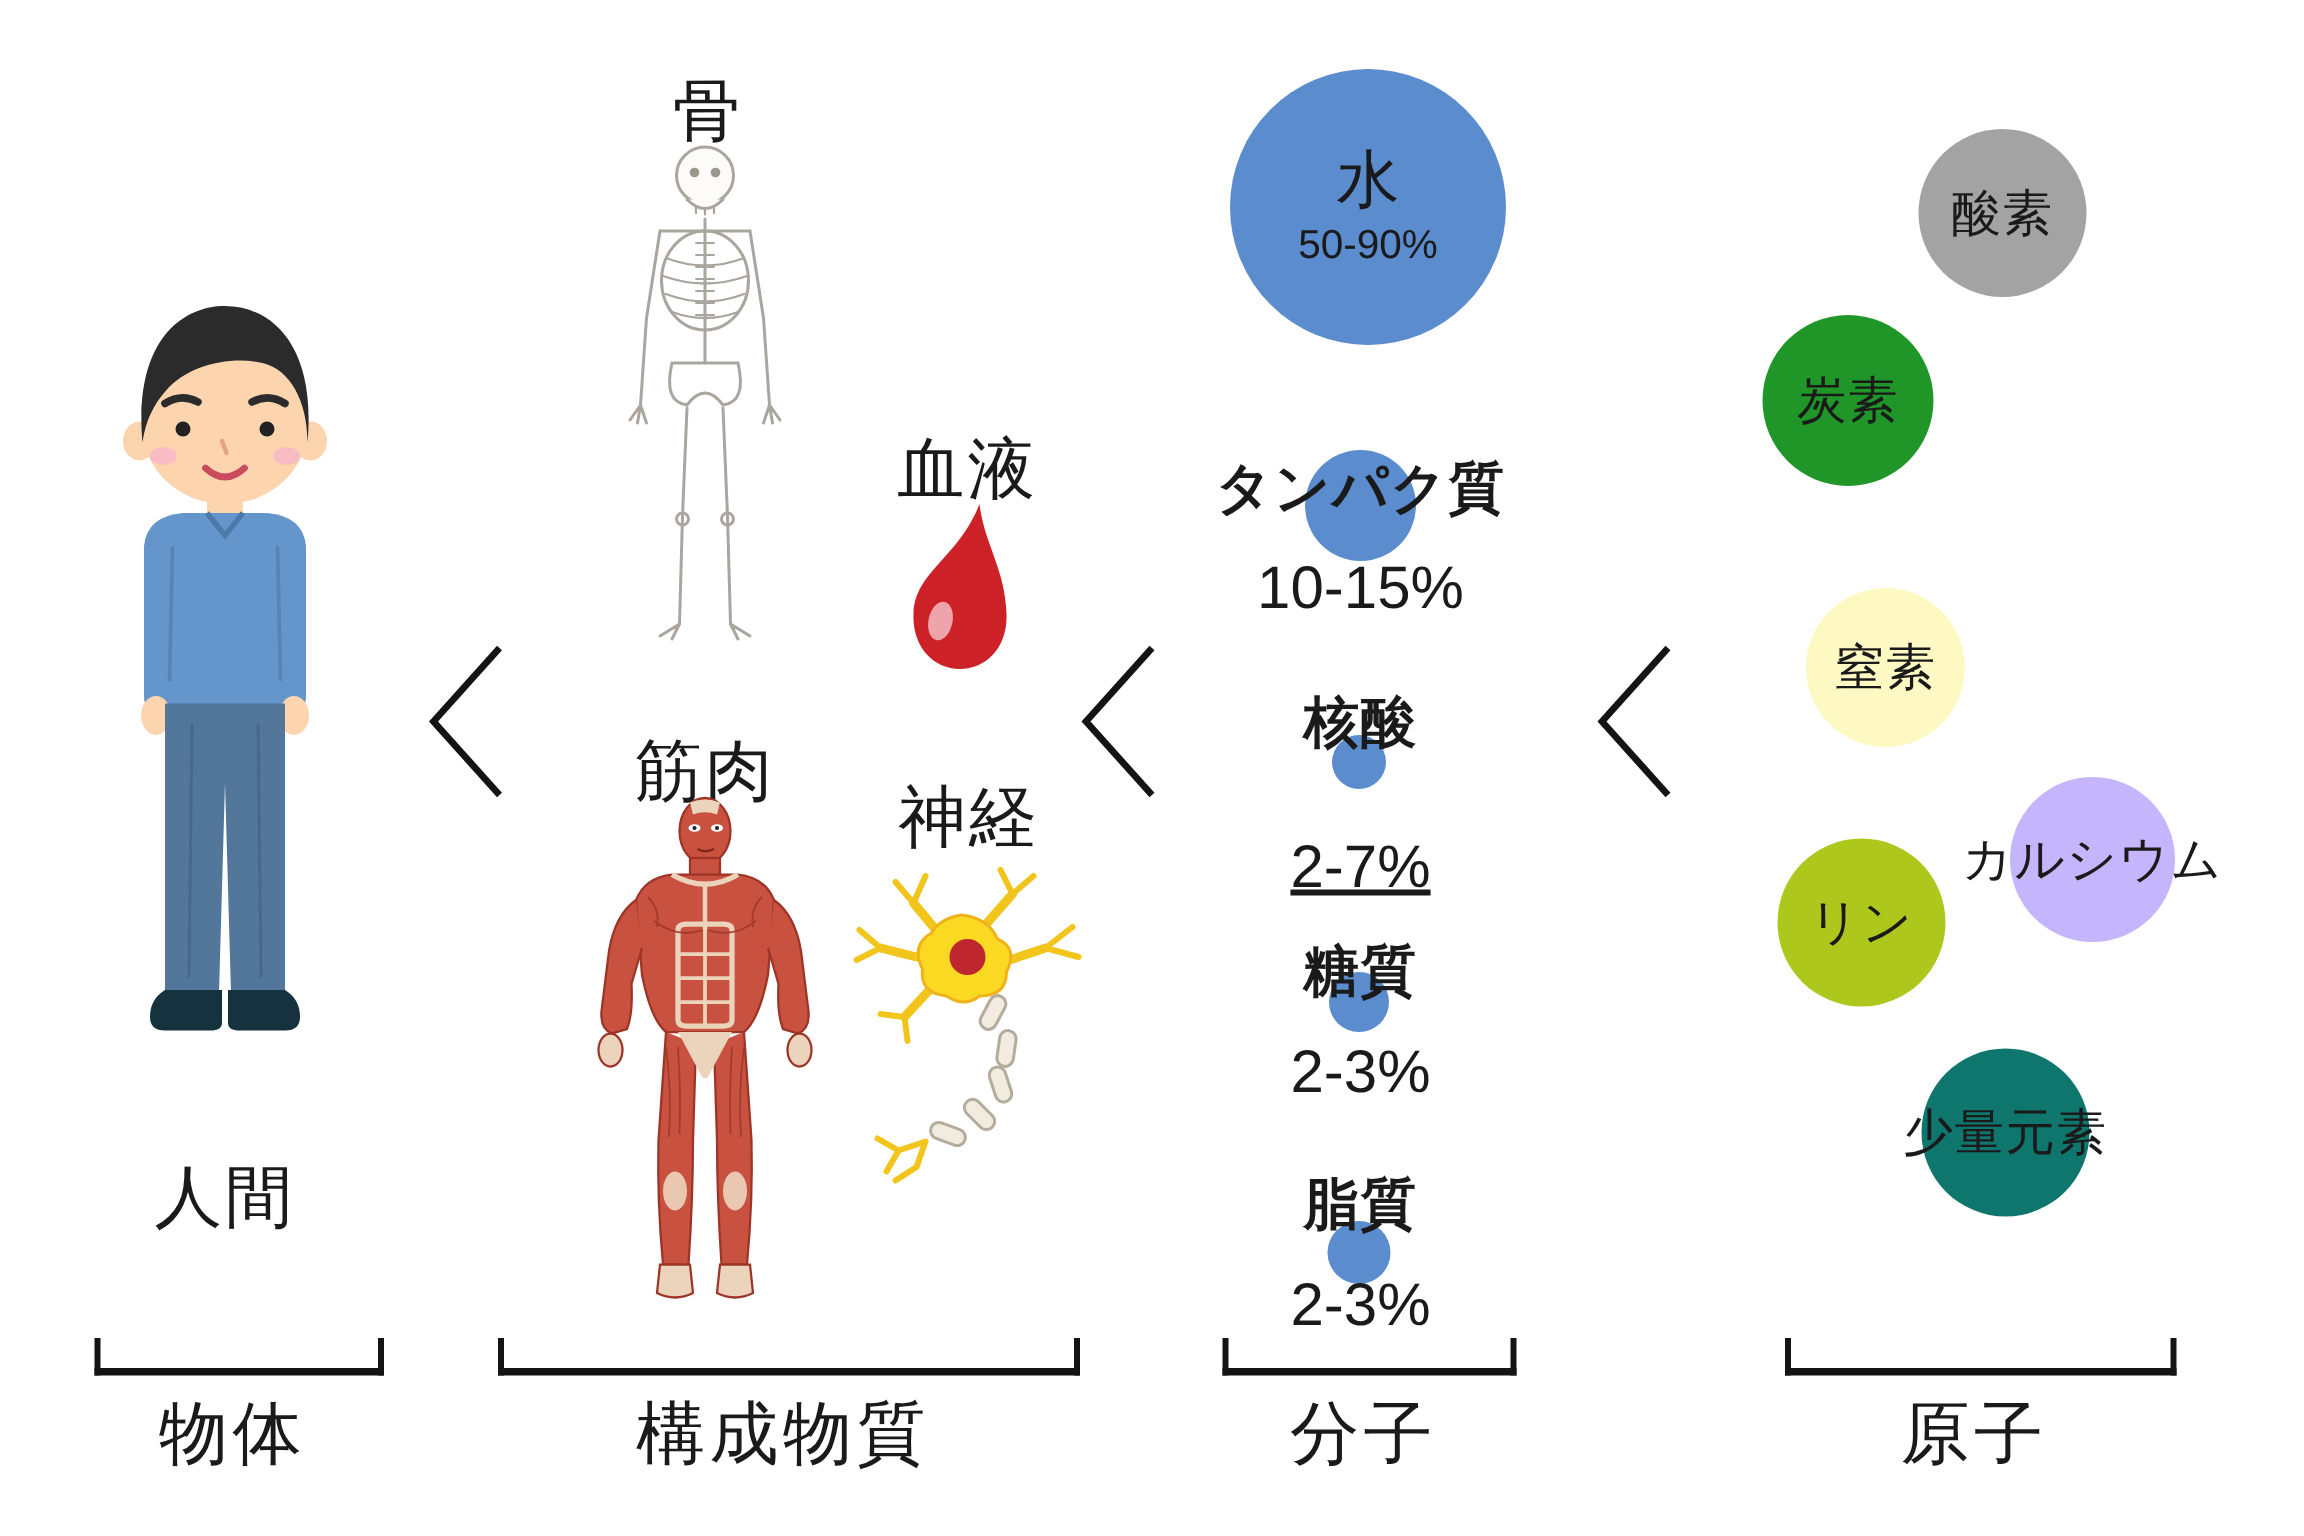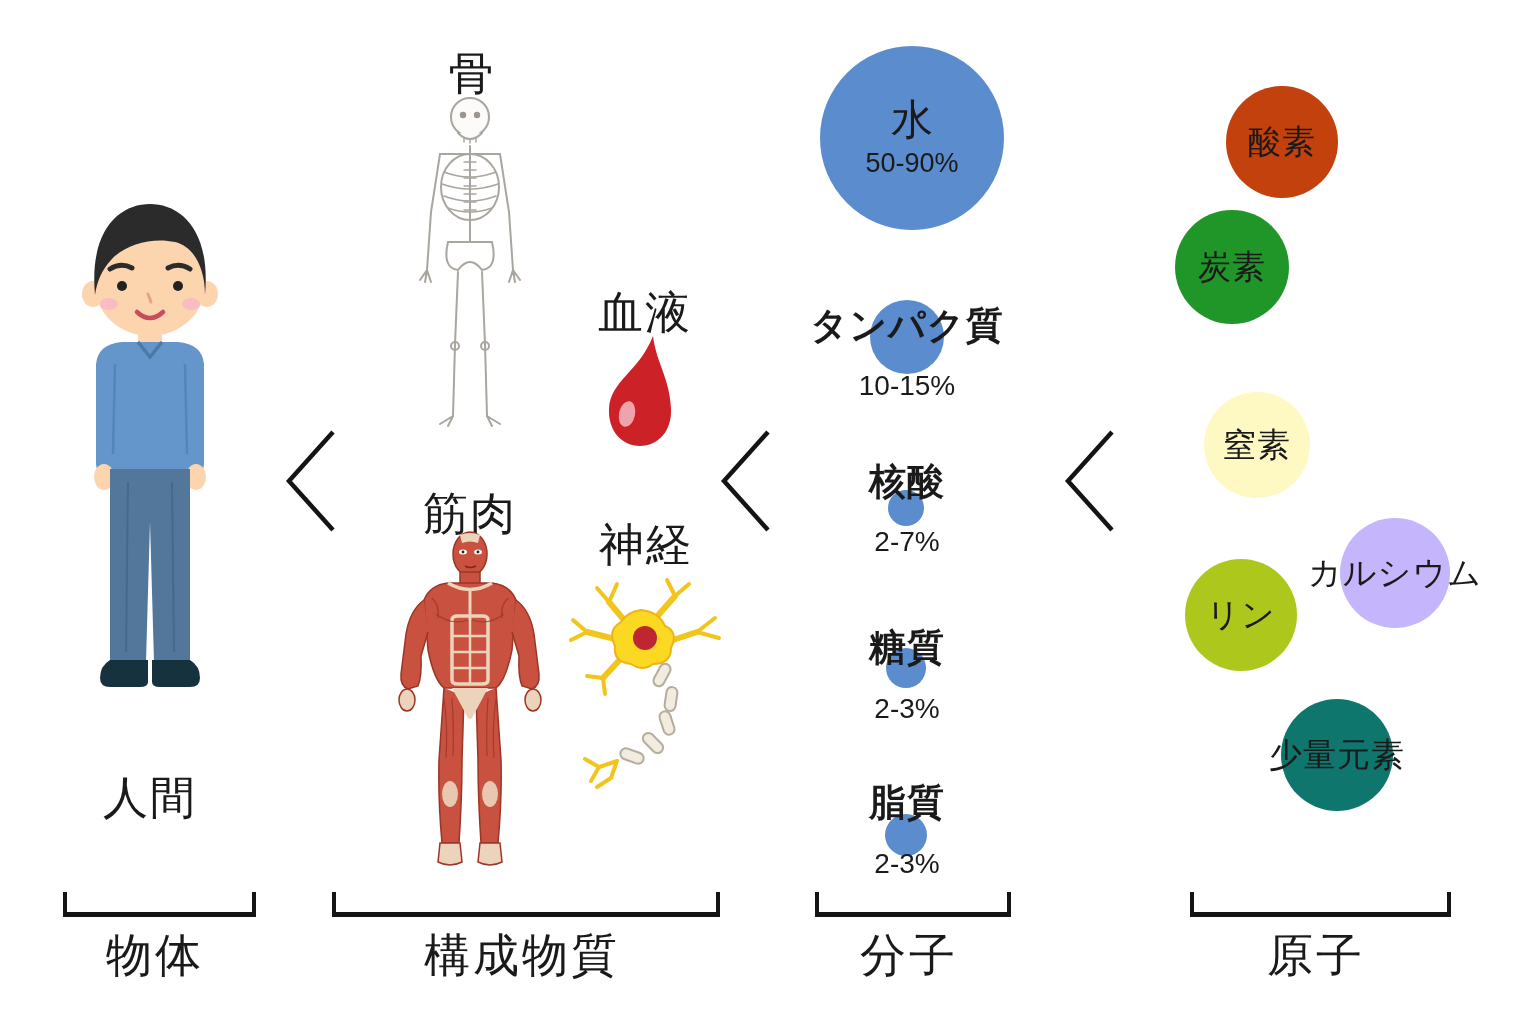--- a/index.html
+++ b/index.html
@@ -4,21 +4,21 @@
 <style>
   html,body{margin:0;padding:0;background:#fff;}
   #stage{
     position:relative;width:1536px;height:1024px;background:#ffffff;
     font-family:"DejaVu Sans","Liberation Sans",sans-serif;color:#1a1a1a;overflow:hidden;
   }
   .lbl{position:absolute;text-align:center;white-space:nowrap;color:#1a1a1a;}
   .sec-lbl{font-size:45px;letter-spacing:2px;}
   .bottom-lbl{font-size:46px;letter-spacing:3px;}
   .mol-name{font-size:37px;z-index:3;letter-spacing:1px;font-weight:bold;}
-  .pct{font-size:28px;z-index:3;font-family:"Liberation Sans","DejaVu Sans",sans-serif;}
+  .pct{font-size:40px;z-index:3;font-family:"Liberation Sans","DejaVu Sans",sans-serif;}
   .circle{position:absolute;border-radius:50%;display:flex;align-items:center;justify-content:center;z-index:1;}
   .atom-circle{font-size:33px;letter-spacing:1px;white-space:nowrap;z-index:1;}
   .water-circle{flex-direction:column;}
   .water-name{font-size:42px;line-height:1.2;}
   .water-pct{font-size:27px;line-height:1.3;font-family:"Liberation Sans","DejaVu Sans",sans-serif;}
   .bracket{position:absolute;height:20px;border-left:4px solid #141414;border-right:4px solid #141414;border-bottom:5px solid #141414;}
   .chevron{position:absolute;}
   svg{position:absolute;}
 </style>
 </head>
@@ -170,31 +170,31 @@
     <div class="water-name">水</div>
     <div class="water-pct">50-90%</div>
   </div>
 
   <div class="lbl mol-name" style="left:757px;top:301px;width:300px;">タンパク質</div>
   <div class="circle" style="left: 870px; top: 300px; width: 74px; height: 74px; background-color: rgb(91, 140, 206);"></div>
   <div class="lbl pct" style="left:807px;top:370px;width:200px;">10-15%</div>
 
   <div class="lbl mol-name" style="left:807px;top:457px;width:200px;">核酸</div>
   <div class="circle" style="left: 888px; top: 490px; width: 36px; height: 36px; background-color: rgb(91, 140, 206);"></div>
-  <div class="lbl pct" style="left:807px;top:526px;width:200px;">2-7%</div>
+  <div class="lbl pct" style="left:807px;top:556px;width:200px;text-decoration:underline;">2-7%</div>
 
   <div class="lbl mol-name" style="left:807px;top:623px;width:200px;">糖質</div>
   <div class="circle" style="left: 886px; top: 648px; width: 40px; height: 40px; background-color: rgb(91, 140, 206);"></div>
   <div class="lbl pct" style="left:807px;top:693px;width:200px;">2-3%</div>
 
   <div class="lbl mol-name" style="left:807px;top:778px;width:200px;">脂質</div>
   <div class="circle" style="left: 885px; top: 814px; width: 42px; height: 42px; background-color: rgb(91, 140, 206);"></div>
   <div class="lbl pct" style="left:807px;top:848px;width:200px;">2-3%</div>
 
-  <div class="circle atom-circle" style="left: 1226px; top: 86px; width: 112px; height: 112px; background-color: #c2410c;">
+  <div class="circle atom-circle" style="left: 1279px; top: 86px; width: 112px; height: 112px; background-color: #a3a3a3;">
     <span>酸素</span>
   </div>
   <div class="circle atom-circle" style="left: 1175px; top: 210px; width: 114px; height: 114px; background-color: rgb(31, 150, 39);">
     <span>炭素</span>
   </div>
   <div class="circle atom-circle" style="left: 1204px; top: 392px; width: 106px; height: 106px; background-color: #fef9c3;">
     <span>窒素</span>
   </div>
   <div class="circle atom-circle" style="left: 1340px; top: 518px; width: 110px; height: 110px; background-color: #c4b5fd;">
     <span>カルシウム</span>

